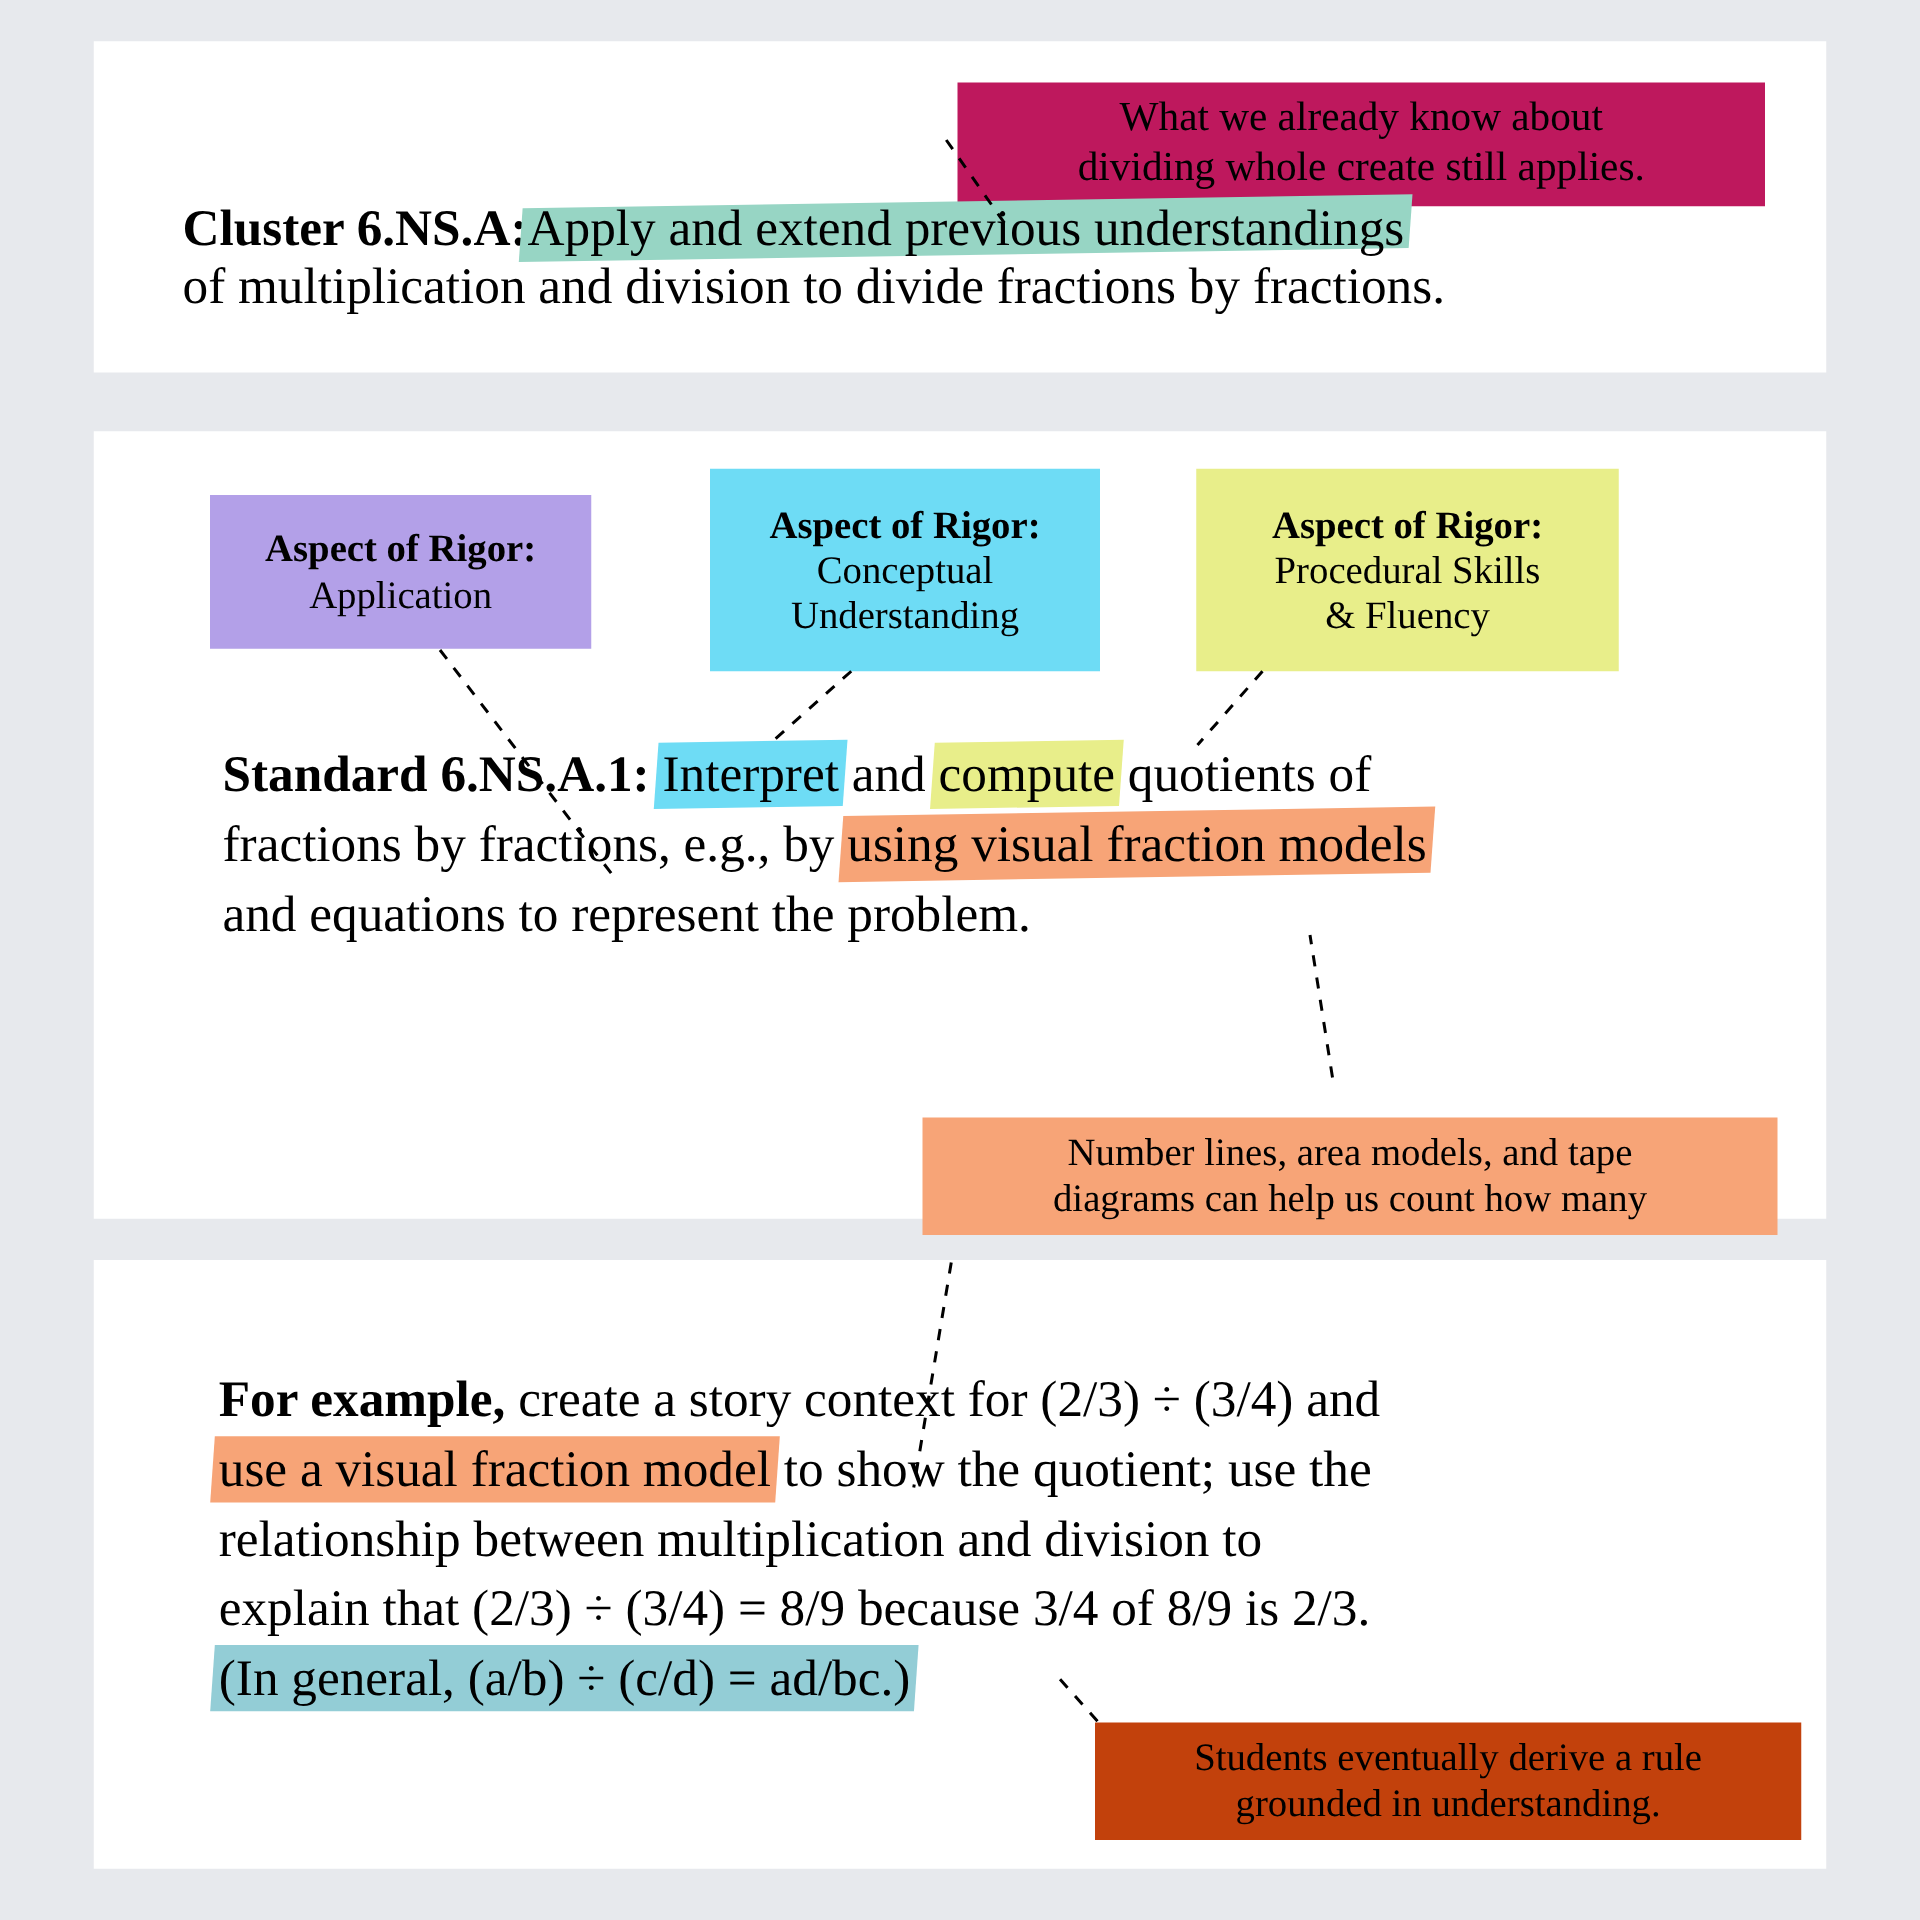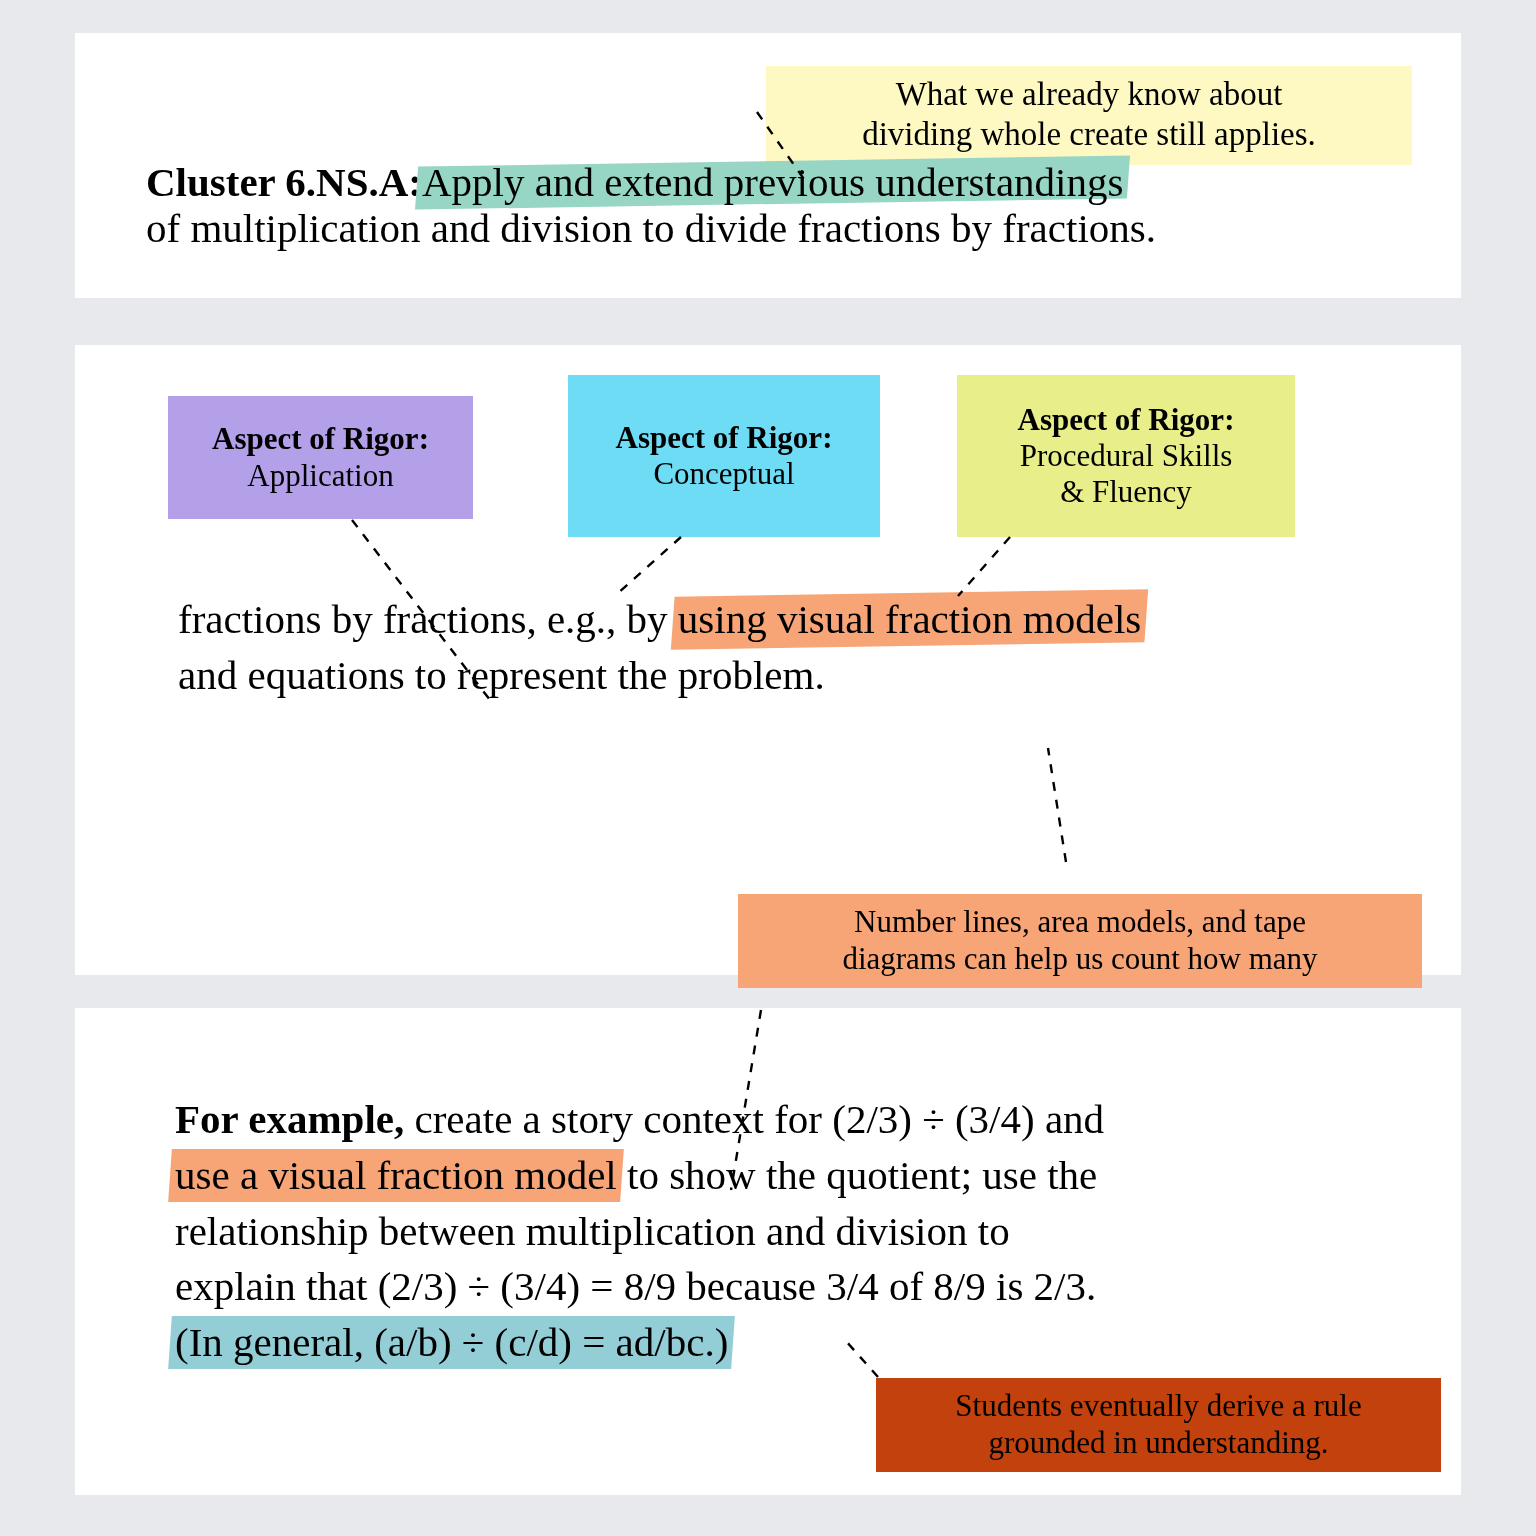--- a/index.html
+++ b/index.html
@@ -67,21 +67,21 @@
   .callout {
     position: absolute;
     color: #000000;
     text-align: center;
     line-height: 1.2;
     padding: 9px 14px 11px 14px;
     box-sizing: border-box;
     white-space: nowrap;
   }
   .callout .line { display: block; }
-  .c-mint   { background: #fef9c3; font-family: Liberation Serif, serif; }
+  .c-mint   { background: #be185d; font-family: Liberation Serif, serif; }
   .c-orange { background: #f7a477; margin-top: 28px; }
   .c-cadet  { background: #c2410c; }
 
   
   .rigor {
     position: absolute;
     color: #000000;
     text-align: center;
     line-height: 1.17;
     box-sizing: border-box;
@@ -145,29 +145,31 @@
   </div>
 
   <div class="rigor r-purple" style="left:168px; top:396px; width:305px; height:123px; font-size:31px;">
     <span class="rigor-head">Aspect of Rigor:</span>
     <span class="rigor-sub">Application</span>
   </div>
 
   <div class="rigor r-cyan" style="left:568px; top:375px; width:312px; height:162px; font-size:31px;">
     <span class="rigor-head">Aspect of Rigor:</span>
     <span class="rigor-sub">Conceptual</span>
+    <span class="rigor-sub">Understanding</span>
   </div>
 
   <div class="rigor r-yellow" style="left:957px; top:375px; width:338px; height:162px; font-size:31px;">
     <span class="rigor-head">Aspect of Rigor:</span>
     <span class="rigor-sub">Procedural Skills</span>
     <span class="rigor-sub">&amp; Fluency</span>
   </div>
 
   <div class="textblock" style="left:178px; top:592px; font-size:41px; line-height:1.36;">
+    <span class="line"><span class="bold">Standard 6.NS.A.1:</span> <span class="hl cyan">Interpret</span> <span>and</span> <span class="hl yellow">compute</span> <span>quotients of</span></span>
     <span class="line"><span>fractions by fractions, e.g., by</span> <span class="hl orange">using visual fraction models</span></span>
     <span class="line">and equations to represent the problem.</span>
   </div>
 
   <div class="callout c-orange" style="left:738px; top:866px; width:684px; font-size:31px;">
     <span class="line">Number lines, area models, and tape</span>
     <span class="line">diagrams can help us count how many</span>
   </div>
 
   <div class="textblock" style="left:175px; top:1092px; font-size:41px; line-height:1.36;">

